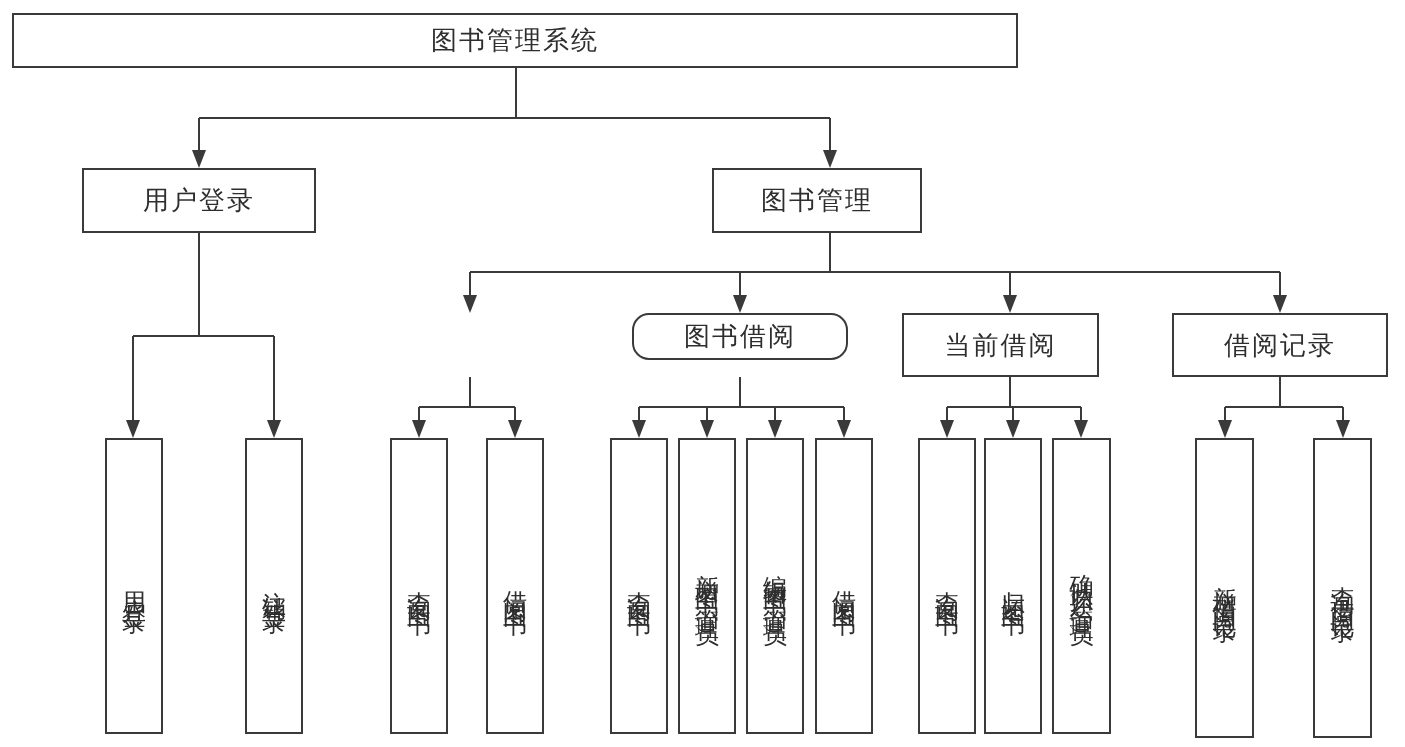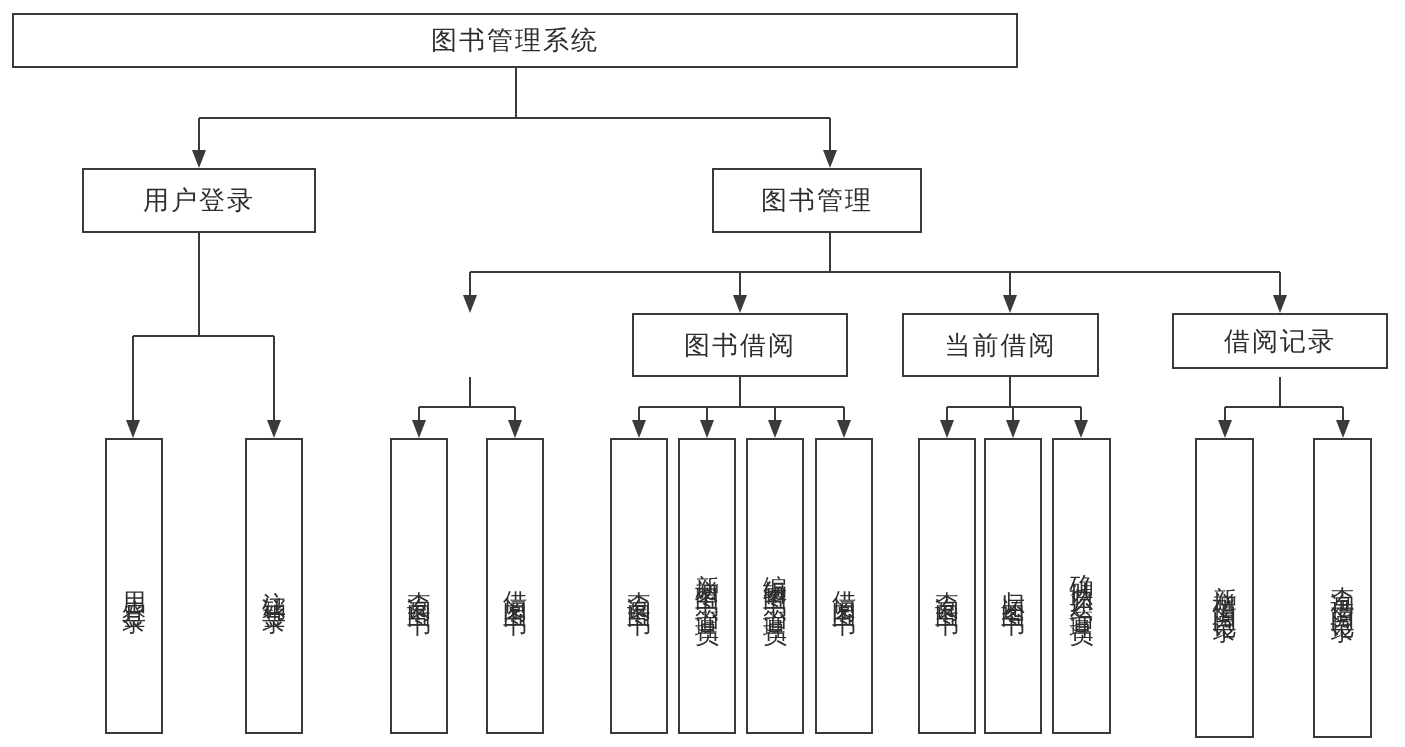--- a/index.html
+++ b/index.html
@@ -120,27 +120,27 @@
     <span>图书管理系统</span>
   </div>
 
   <div class="node h-node" style="left:82px;top:168px;width:234px;height:65px;">
     <span>用户登录</span>
   </div>
   <div class="node h-node" style="left:712px;top:168px;width:210px;height:65px;">
     <span>图书管理</span>
   </div>
 
-  <div class="node h-node" style="left:632px;top:313px;width:216px;height:64px;">
+  <div class="node h-node" style="left:632px;top:313px;width:216px;height:47px;border-radius:17px;">
     <span>图书借阅</span>
   </div>
   <div class="node h-node" style="left:902px;top:313px;width:197px;height:64px;">
     <span>当前借阅</span>
   </div>
-  <div class="node h-node" style="left:1172px;top:313px;width:216px;height:56px;">
+  <div class="node h-node" style="left:1172px;top:313px;width:216px;height:64px;">
     <span>借阅记录</span>
   </div>
 
   <div class="node leaf" style="left:105px;">
     <span class="vtext">用户登录</span>
   </div>
   <div class="node leaf" style="left:245px;">
     <span class="vtext">注销登录</span>
   </div>
 

